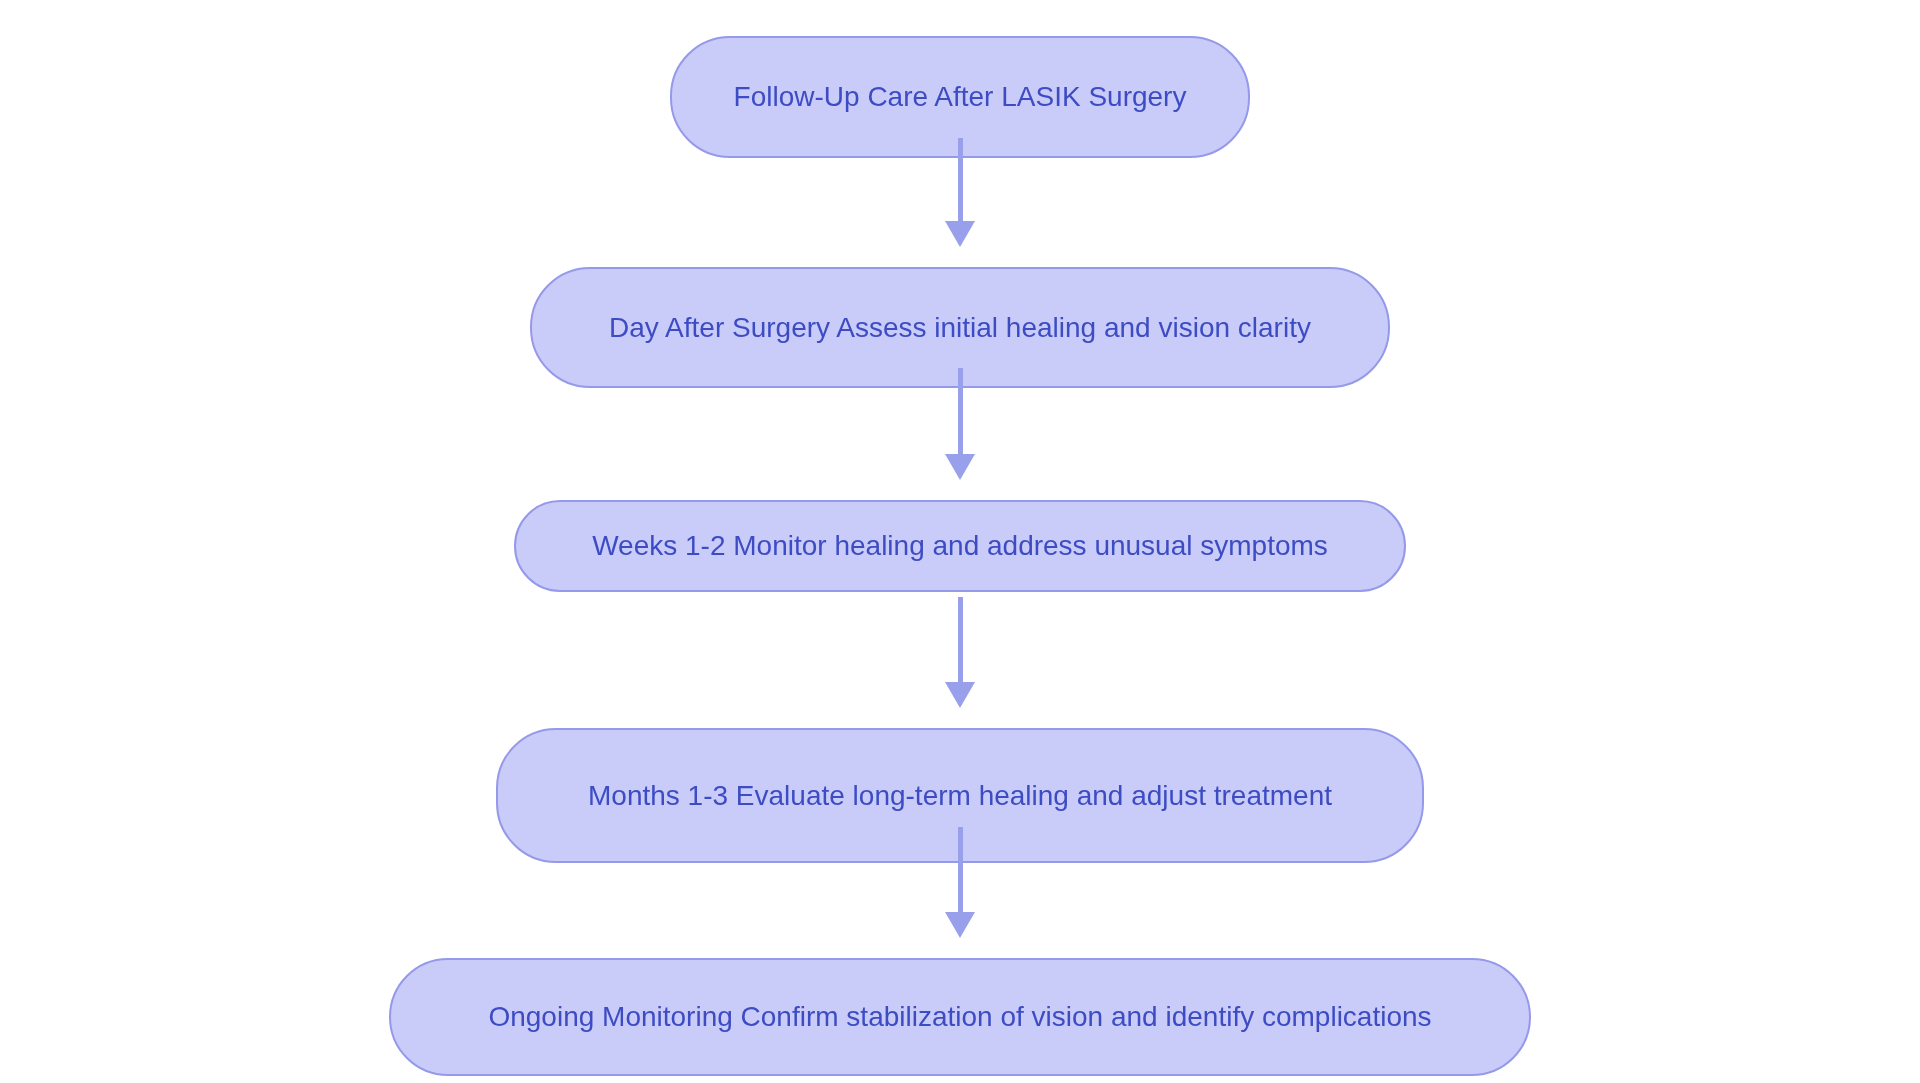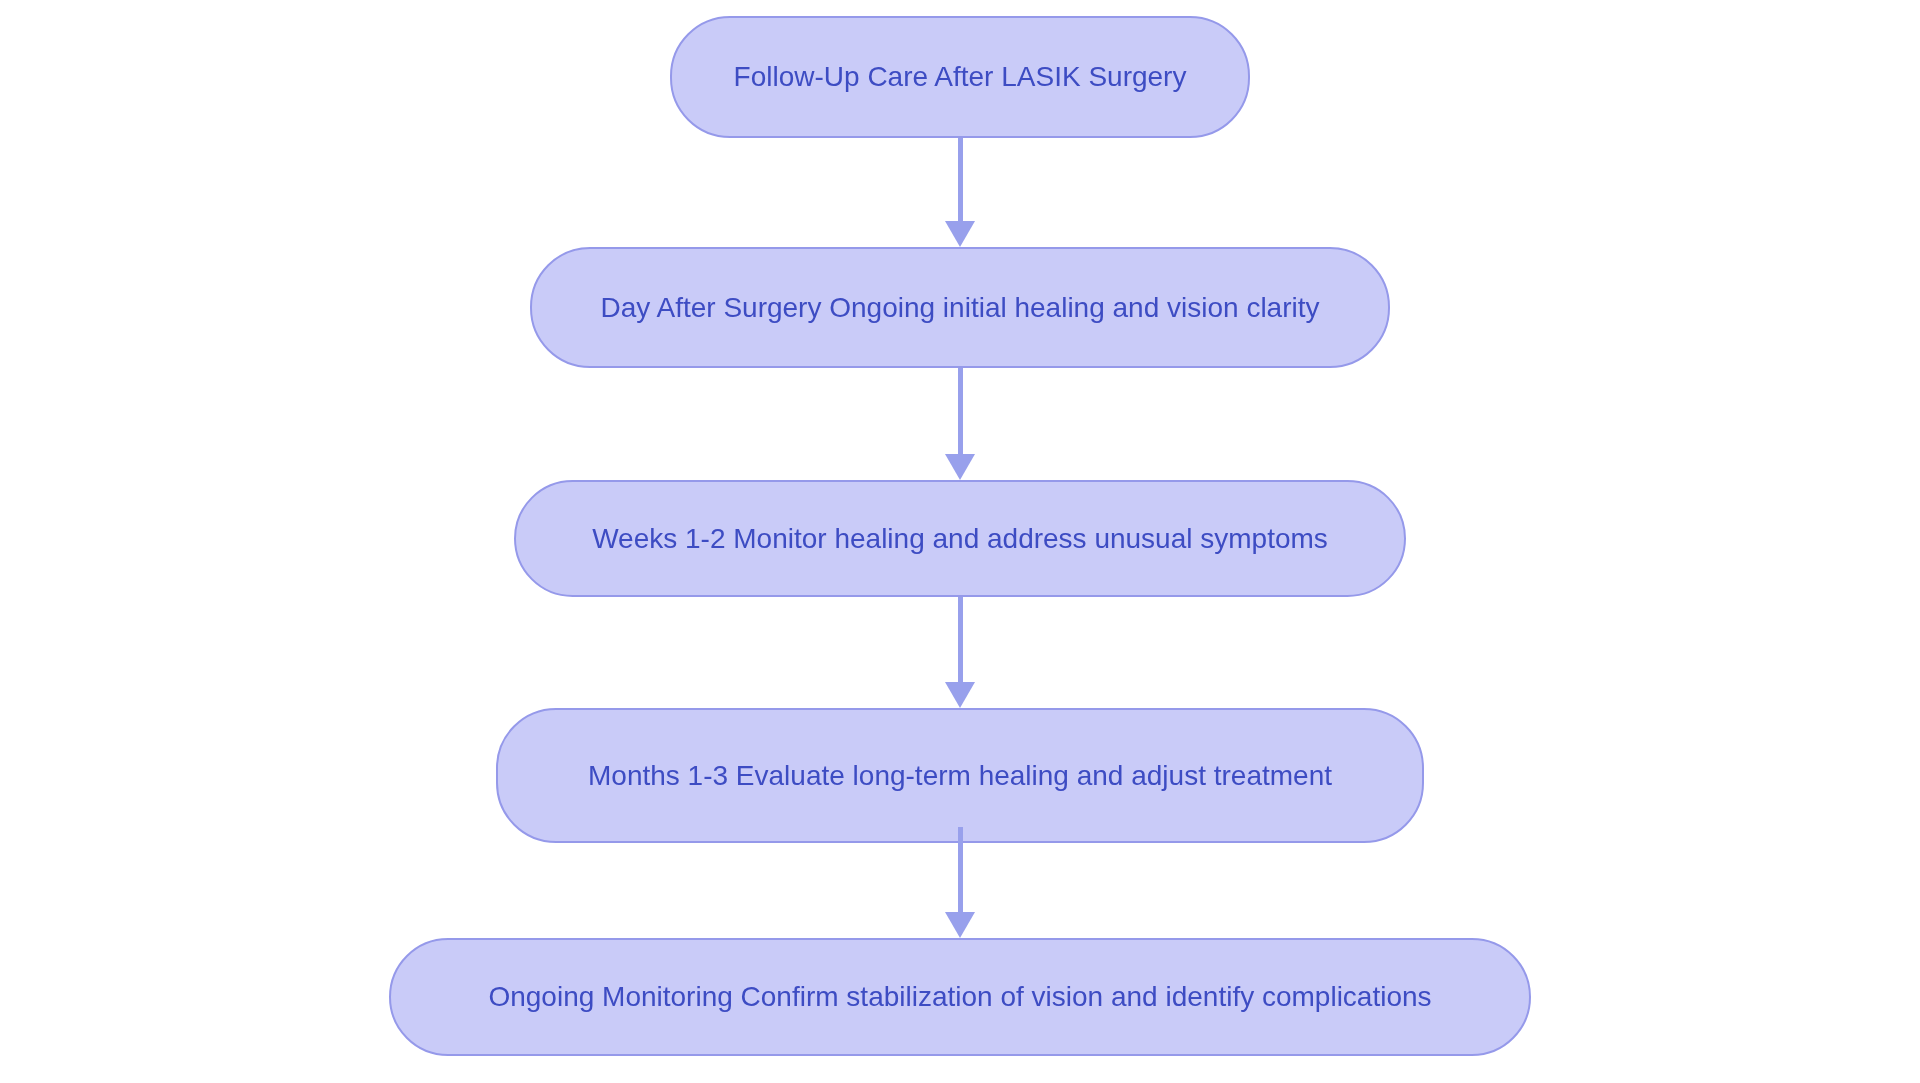--- a/index.html
+++ b/index.html
@@ -21,20 +21,21 @@
     display: flex;
     align-items: center;
     justify-content: center;
     border-radius: 60px;
     border: 2px solid var(--node-border, #9599ea);
     background: var(--node-fill, #c9cbf8);
     color: var(--node-text, #3d4cc3);
     font-size: 28px;
     white-space: nowrap;
     text-align: center;
+    margin-top: 20px;
   }
   .edge-line {
     position: absolute;
     width: 5px;
     background: var(--edge-color, #98a0ec);
   }
   .edge-head {
     position: absolute;
     width: 0;
     height: 0;
@@ -45,23 +46,23 @@
 </style>
 </head>
 <body>
 
 <div class="canvas">
   <div id="diagram-layer">
       <div class="flow-node" style="left: 670px; top: 16px; width: 580px; height: 122px;">
         <span>Follow-Up Care After LASIK Surgery</span>
       </div>
       <div class="flow-node" style="left: 530px; top: 247px; width: 860px; height: 121px;">
-        <span>Day After Surgery Ongoing initial healing and vision clarity</span>
+        <span>Day After Surgery Assess initial healing and vision clarity</span>
       </div>
-      <div class="flow-node" style="left: 514px; top: 480px; width: 892px; height: 117px;">
+      <div class="flow-node" style="left: 514px; top: 480px; width: 892px; height: 92px;">
         <span>Weeks 1-2 Monitor healing and address unusual symptoms</span>
       </div>
       <div class="flow-node" style="left: 496px; top: 708px; width: 928px; height: 135px;">
         <span>Months 1-3 Evaluate long-term healing and adjust treatment</span>
       </div>
       <div class="flow-node" style="left: 389px; top: 938px; width: 1142px; height: 118px; text-align: right;">
         <span>Ongoing Monitoring Confirm stabilization of vision and identify complications</span>
       </div>
       <div class="edge-line" style="left: 957.5px; top: 138px; height: 85px;"></div>
       <div class="edge-head" style="border-left-width: 15px; border-right-width: 15px; border-top-width: 26px; left: 945px; top: 221px;"></div>

